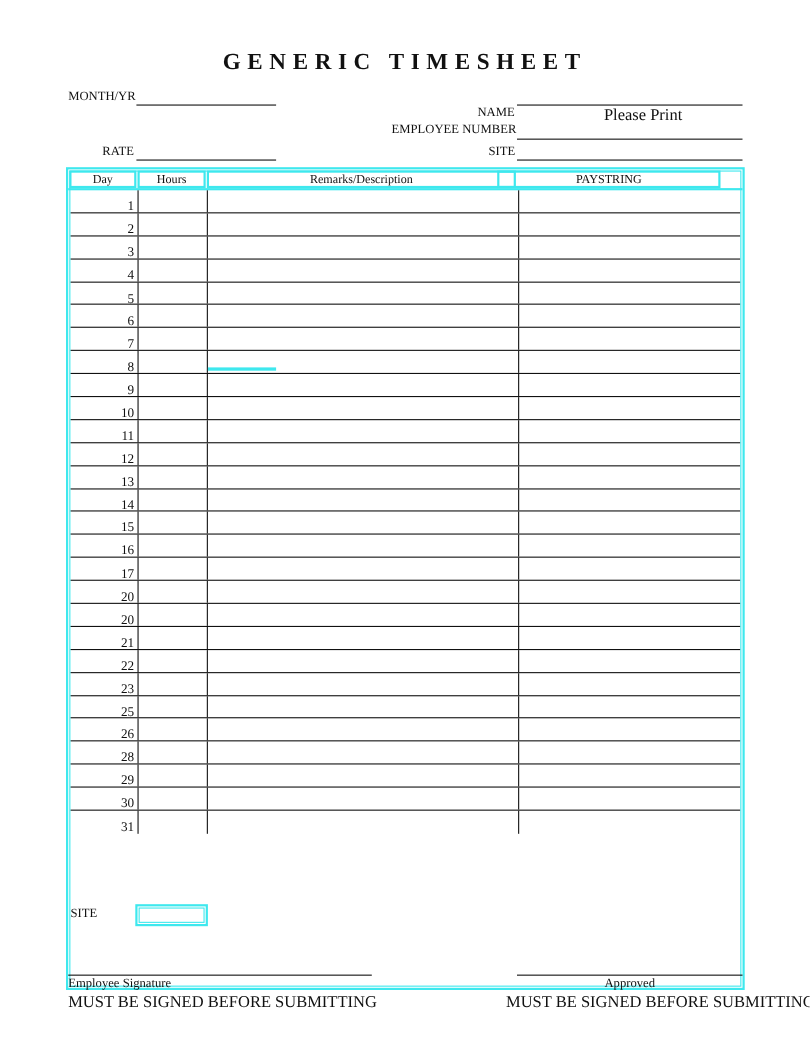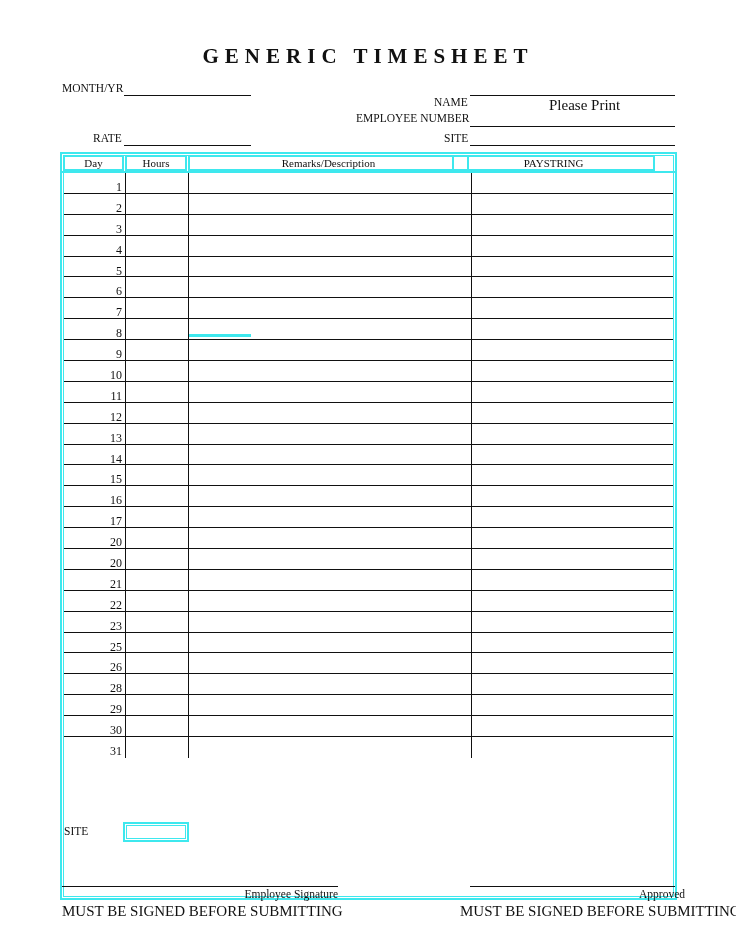--- a/index.html
+++ b/index.html
@@ -242,18 +242,18 @@
       </div>
     </div>
 </div>
 
 <div class="cyan-mark"></div>
 
 <span class="lbl" style="left:64px; top:825px;">SITE</span>
 <div class="total-box"></div>
 
 <div class="line" style="left:62px; top:873px; width:276px; height:14px;"></div>
-<span class="lbl" style="left:62px; width:276px; text-align:right; top:888px;">Employee Signature</span>
+<span class="lbl" style="left:62px; width:276px; text-align:left; top:888px;">Employee Signature</span>
 <span class="small" style="left:62px; width:276px; text-align:center; top:903px;">MUST BE SIGNED BEFORE SUBMITTING</span>
 
 <div class="line" style="left:470px; top:873px; width:205px; height:14px;"></div>
-<span class="lbl" style="left:460px; width:225px; text-align:right; top:888px;">Approved</span>
+<span class="lbl" style="left:460px; width:225px; text-align:center; top:888px;">Approved</span>
 <span class="small" style="left:460px; width:225px; text-align:center; top:903px;">MUST BE SIGNED BEFORE SUBMITTING</span>
 
 </body></html>

